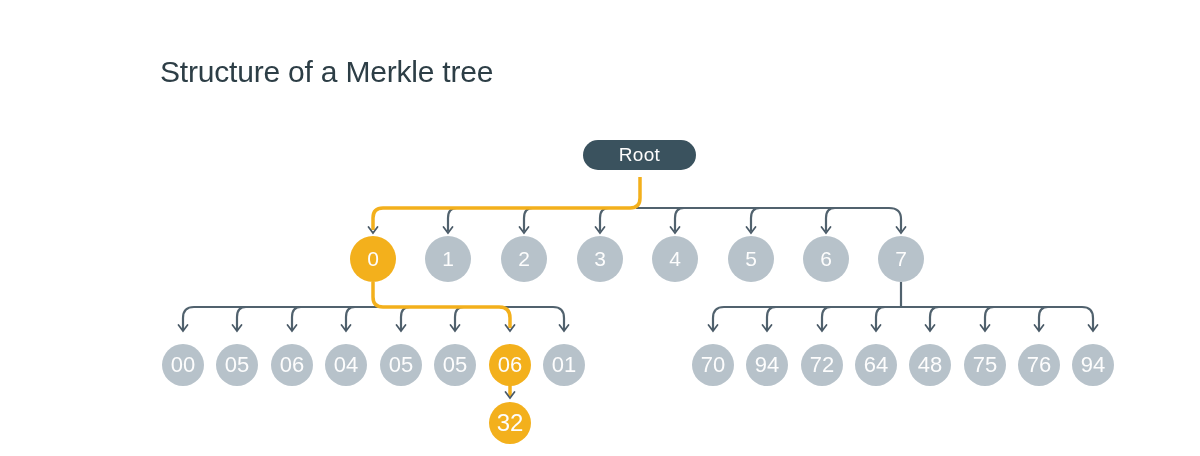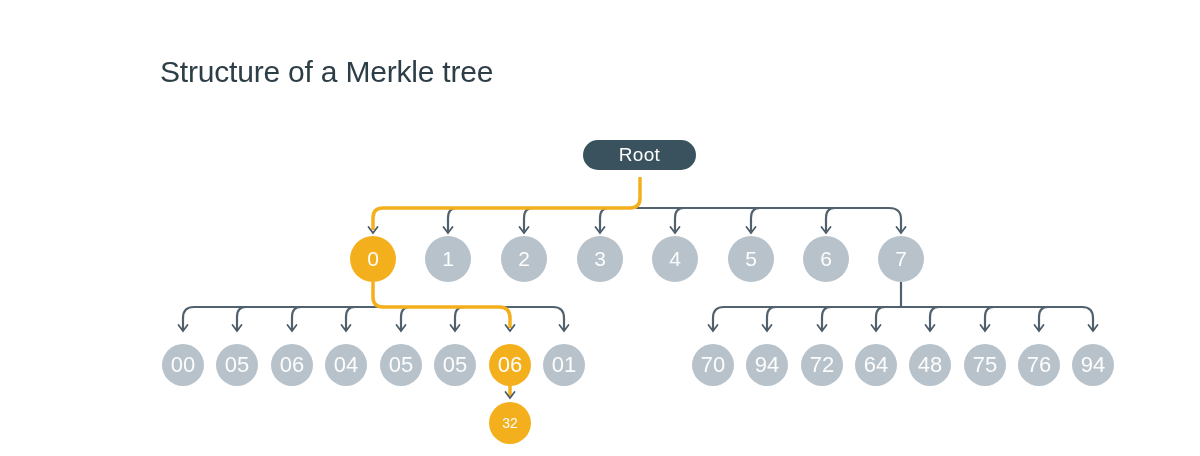--- a/index.html
+++ b/index.html
@@ -25,21 +25,21 @@
   .node{
     position:absolute;
     display:flex;align-items:center;justify-content:center;
     border-radius:50%;
     background:var(--node_gray,#b7c2ca);
     color:var(--node_text,#fdfdfd);
     font-weight:400;
   }
   .lvl1{width:46px;height:46px;top:236px;font-size:21px;}
   .leaf{width:42px;height:42px;top:344px;font-size:22px;}
-  .lvl3{width:42px;height:42px;top:402px;font-size:14px;}
+  .lvl3{width:42px;height:42px;top:402px;font-size:24px;}
   .node.hotfill{background:var(--accent_orange,#f3b01c);}
   .root-pill{
     position:absolute;left:583px;top:140px;width:113px;height:30px;
     border-radius:19px;
     background:var(--root_fill,#3a525e);
     color:var(--node_text,#fdfdfd);
     display:flex;align-items:center;justify-content:center;
     font-size:19px;letter-spacing:0.3px;
   }
 </style>

